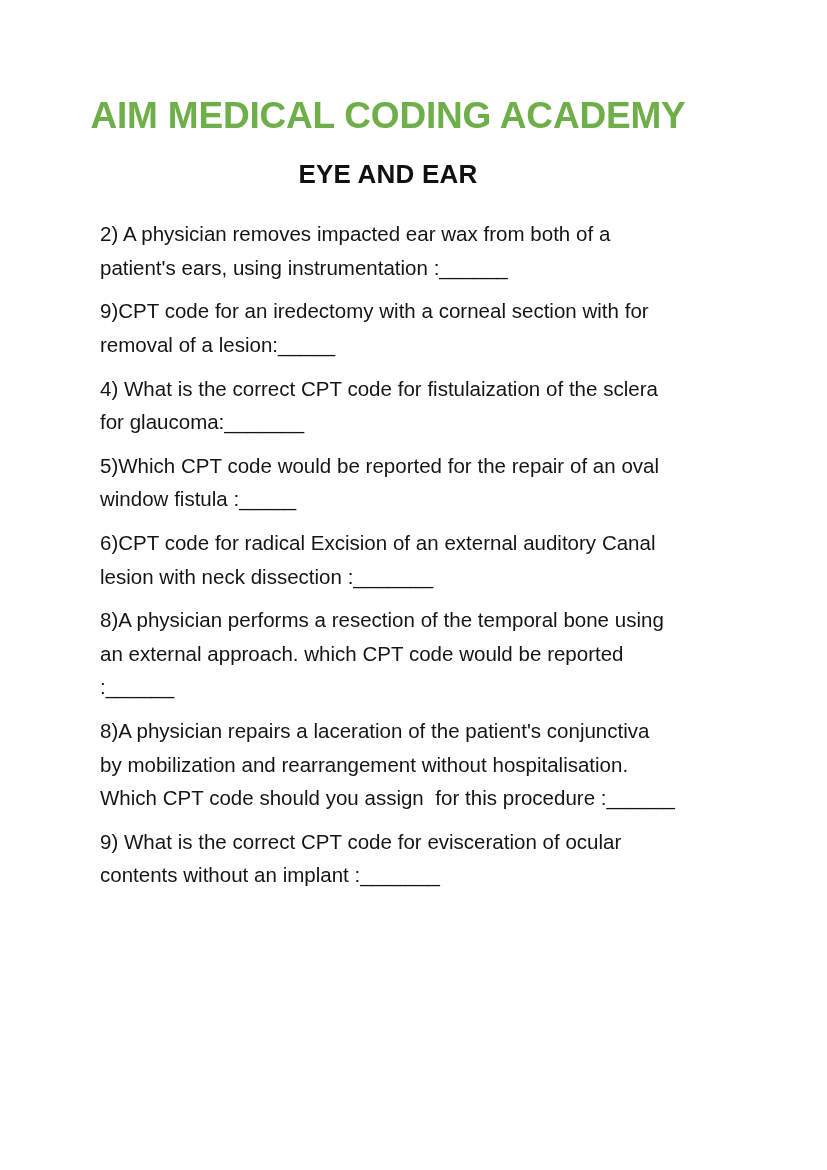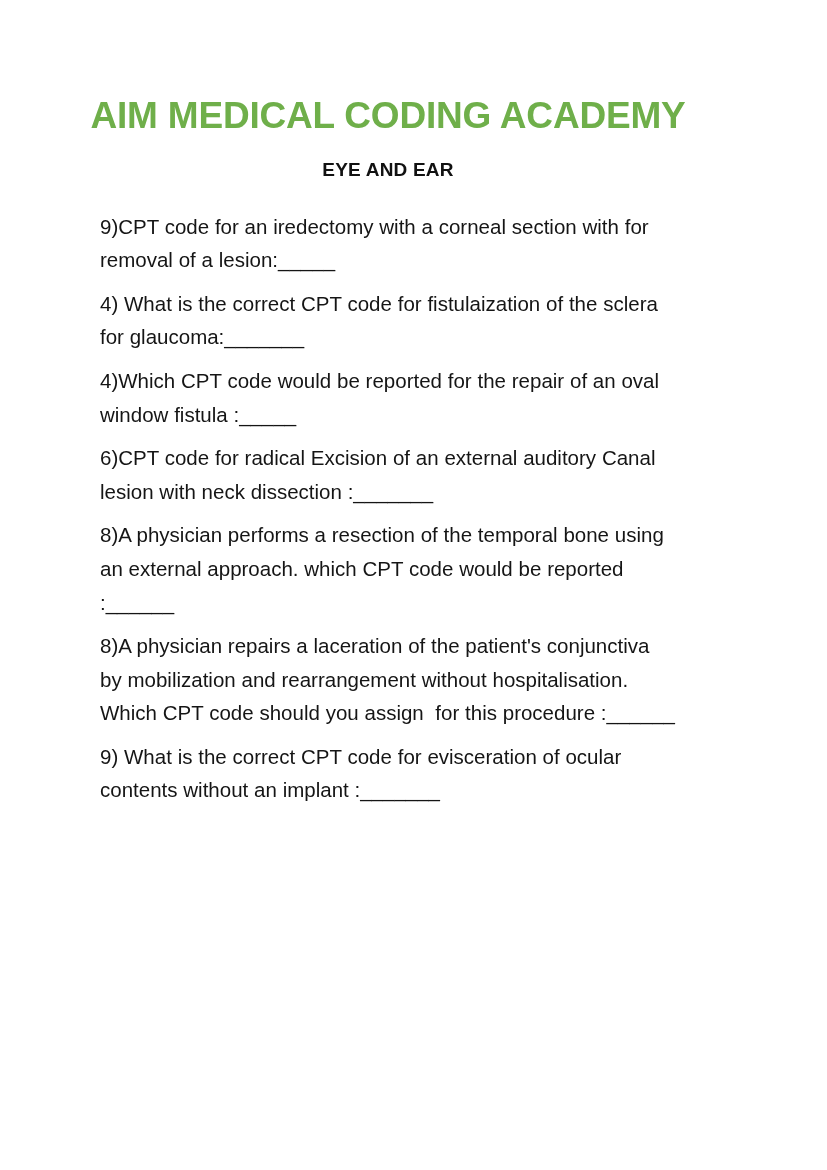--- a/index.html
+++ b/index.html
@@ -31,21 +31,21 @@
     font-weight: 700;
     letter-spacing: -0.2px;
     line-height: 1.1;
     color: #6faf4a;
     font-family: "Liberation Sans", "DejaVu Sans", sans-serif;
   }
   .doc-subtitle {
     margin: 0;
     padding-top: 23px;
     text-align: center;
-    font-size: 19px;
+    font-size: 26px;
     font-weight: 700;
     line-height: 1.1;
     color: #111111;
     letter-spacing: 0.2px;
     font-family: "Liberation Sans", "DejaVu Sans", sans-serif;
   }
   .question-list {
     margin: 0;
     padding: 0;
     list-style: none;
@@ -70,22 +70,23 @@
 </head>
 <body>
 
 <div class="page">
 
   <h1 class="doc-title">AIM MEDICAL CODING ACADEMY</h1>
 
   <h2 class="doc-subtitle">EYE AND EAR</h2>
 
   <div class="question-list">
+    <p class="question">2) A physician removes impacted ear wax from both of a patient's ears, using instrumentation :______</p>
     <p class="question">9)CPT code for an iredectomy with a corneal section with for removal of a lesion:_____</p>
     <p class="question">4) What is the correct CPT code for fistulaization of the sclera for glaucoma:_______</p>
-    <p class="question">4)Which CPT code would be reported for the repair of an oval window fistula :_____</p>
+    <p class="question">5)Which CPT code would be reported for the repair of an oval window fistula :_____</p>
     <p class="question">6)CPT code for radical Excision of an external auditory Canal lesion with neck dissection :_______</p>
     <p class="question">8)A physician performs a resection of the temporal bone using an external approach. which CPT code would be reported :______</p>
     <p class="question">8)A physician repairs a laceration of the patient's conjunctiva by mobilization and rearrangement without hospitalisation. Which CPT code should you assign  for this procedure :______</p>
     <p class="question">9) What is the correct CPT code for evisceration of ocular contents without an implant :_______</p>
   </div>
 
 </div>
 
 </body></html>

